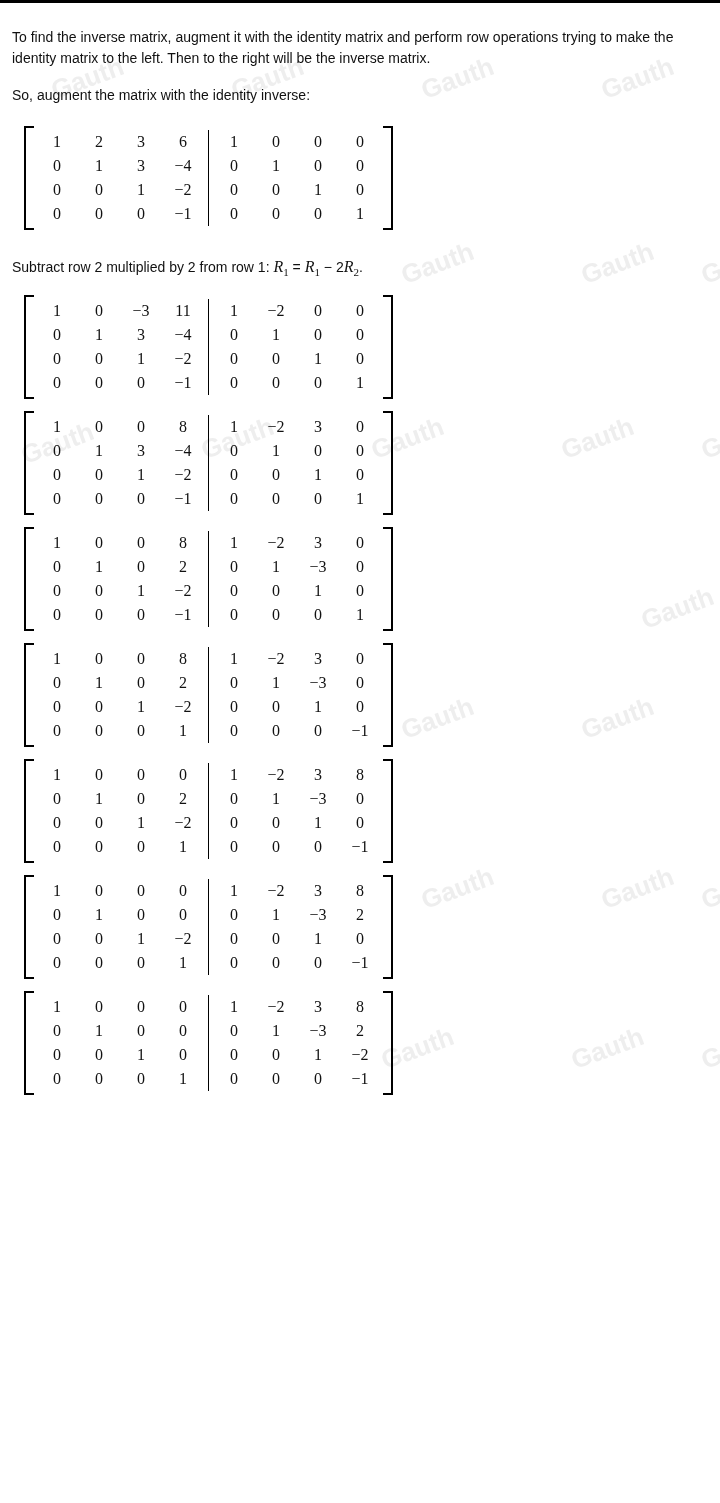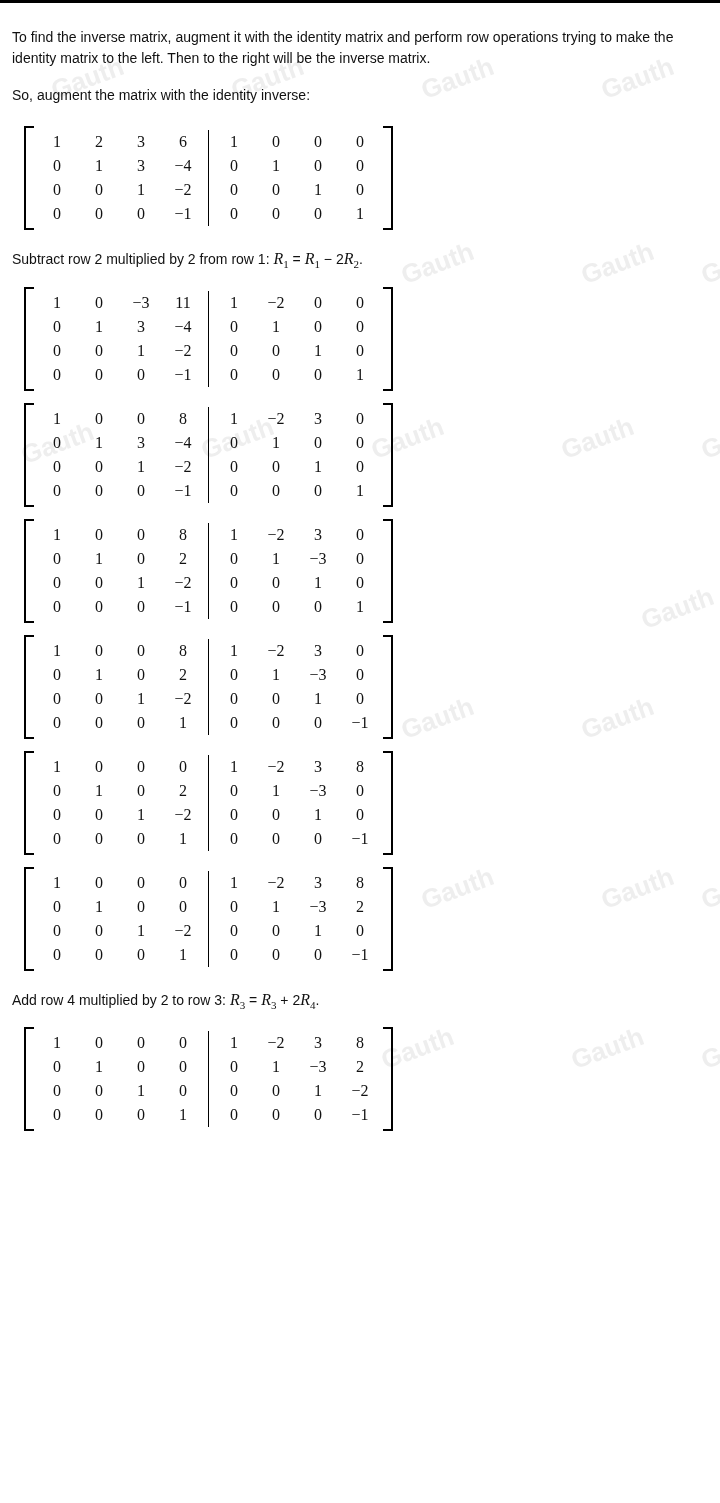--- a/index.html
+++ b/index.html
@@ -12,21 +12,21 @@
     box-sizing: border-box;
     background: #fff;
     position: relative;
     border-top: 3px solid #000;
   }
   .text-line {
     margin: 16px 0 14px 0;
     line-height: 1.5;
   }
   .step-text {
-    margin: 12px 0 8px 0;
+    margin: 20px 0 8px 0;
     line-height: 1.4;
   }
   .math-italic {
     font-family: "Times New Roman", serif;
     font-style: italic;
     font-size: 16px;
   }
   .sub {
     font-size: 11px;
     vertical-align: sub;
@@ -417,21 +417,21 @@
             <div class="mat-cell">0</div>
             <div class="mat-cell">1</div>
             <div class="mat-cell">0</div>
             <div class="mat-cell">0</div>
             <div class="mat-cell">0</div>
             <div class="mat-cell">0</div>
             <div class="mat-cell">−1</div>
           </div>
         </div>
         <div class="bracket right"></div>
-      </div><p class="step-text">Add row 4 multiplied by 2 to row 3: <span class="math-italic">R<span class="sub">3</span></span> = <span class="math-italic">R<span class="sub">3</span></span> + 2<span class="math-italic">R<span class="sub">4</span></span>.</p><div class="matrix">
+      </div><div class="matrix">
         <div class="bracket left"></div>
         <div class="mat-body">
           <div class="mat-side" style="grid-template-columns: repeat(4, auto);">
             <div class="mat-cell">1</div>
             <div class="mat-cell">0</div>
             <div class="mat-cell">0</div>
             <div class="mat-cell">0</div>
             <div class="mat-cell">0</div>
             <div class="mat-cell">1</div>
             <div class="mat-cell">0</div>

